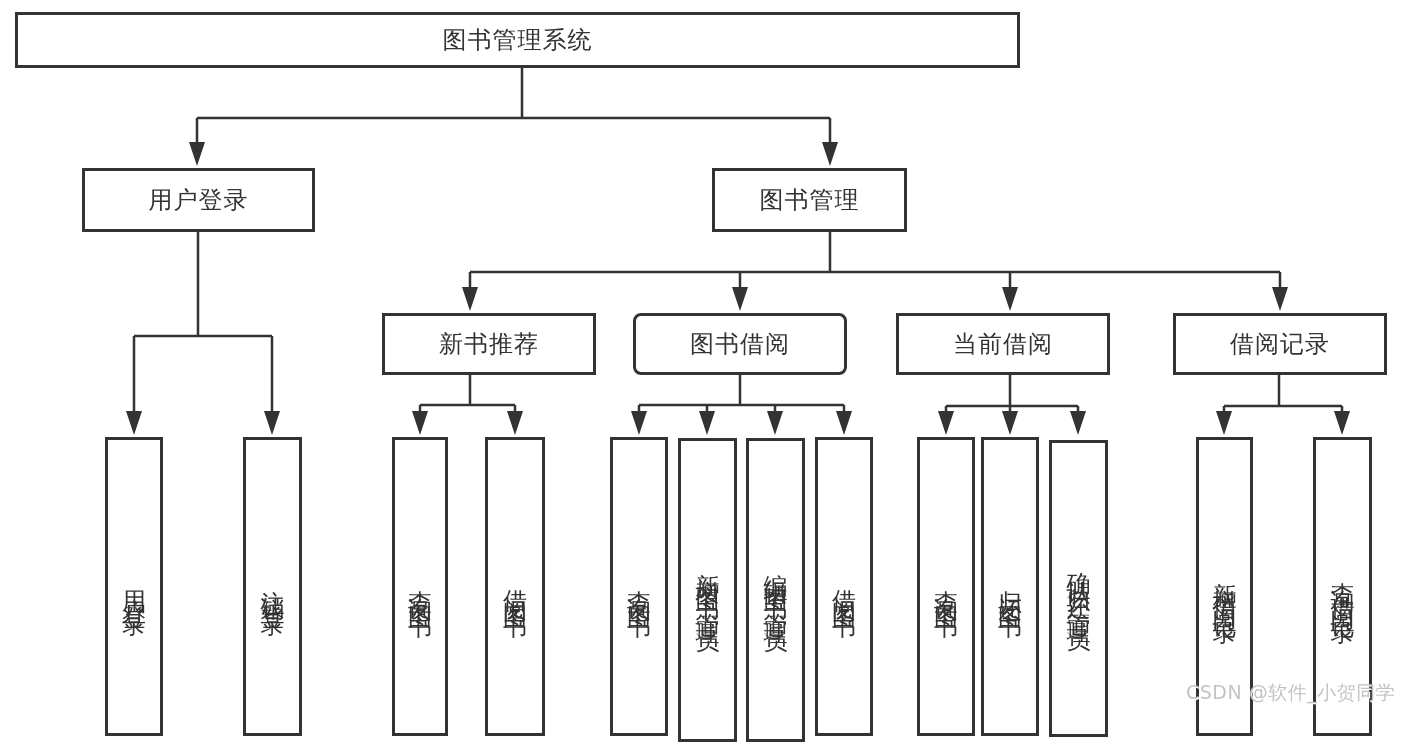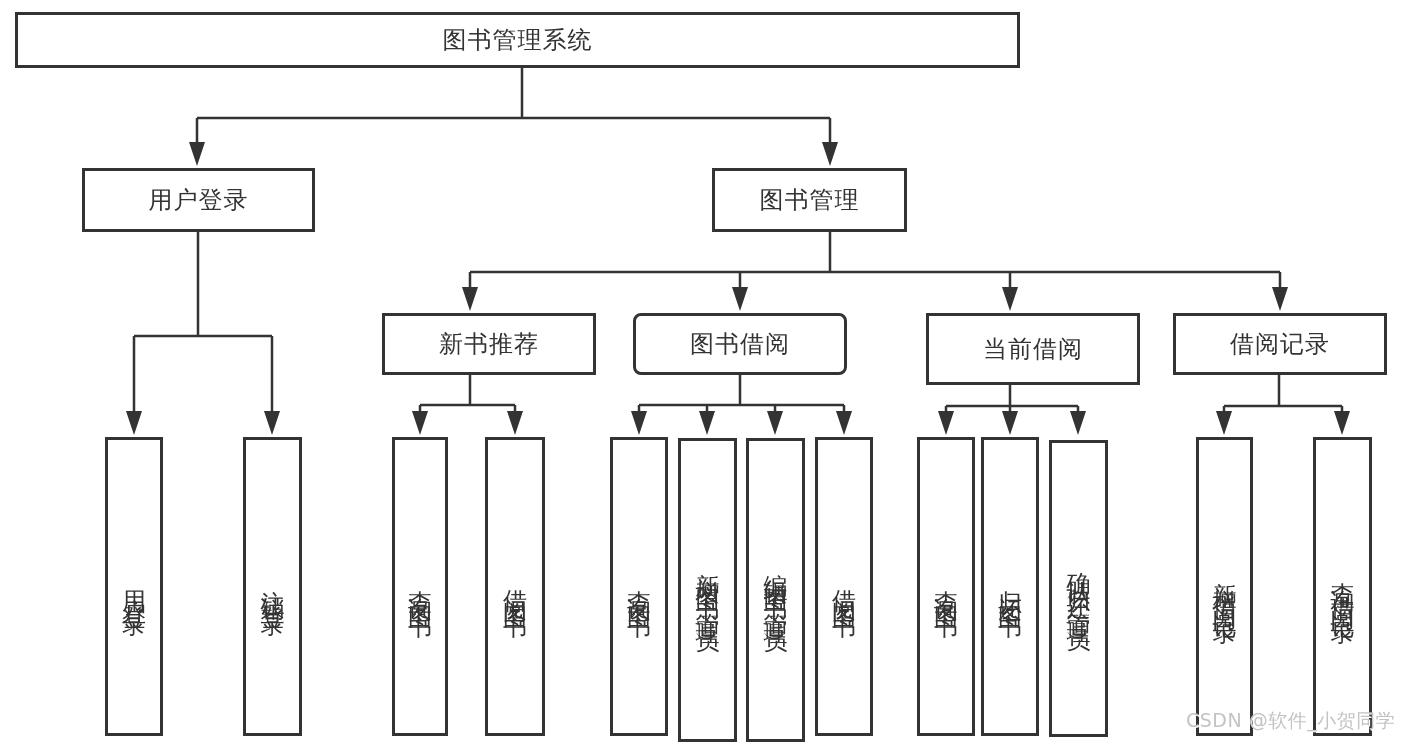--- a/index.html
+++ b/index.html
@@ -28,21 +28,21 @@
   }
   .vnode span{
     writing-mode:vertical-rl;
     text-orientation:mixed;
     font-size:24px;
     letter-spacing:8px;
     line-height:1;
   }
   #watermark{
     position:absolute;
-    left:1186px;top:708px;
+    left:1186px;top:680px;
     font-size:19px;
     color:#c3c3c3;
     letter-spacing:0.5px;
     white-space:nowrap;
     text-shadow:1px 1px 0 #ffffff;
     z-index:5;
   }
 </style>
 </head>
 <body>
@@ -99,21 +99,21 @@
   <div class="node hnode" style="left:712px;top:168px;width:195px;height:64px;">
     <span>图书管理</span>
   </div>
 
   <div class="node hnode" style="left:382px;top:313px;width:214px;height:62px;">
     <span>新书推荐</span>
   </div>
   <div class="node hnode" style="left:633px;top:313px;width:214px;height:62px;border-radius:8px;">
     <span>图书借阅</span>
   </div>
-  <div class="node hnode" style="left:926px;top:313px;width:214px;height:72px;">
+  <div class="node hnode" style="left:896px;top:313px;width:214px;height:62px;">
     <span>当前借阅</span>
   </div>
   <div class="node hnode" style="left:1173px;top:313px;width:214px;height:62px;">
     <span>借阅记录</span>
   </div>
 
   <div class="node vnode" style="left:105px;top:437px;width:58px;height:299px;">
     <span>用户登录</span>
   </div>
   <div class="node vnode" style="left:243px;top:437px;width:59px;height:299px;">

